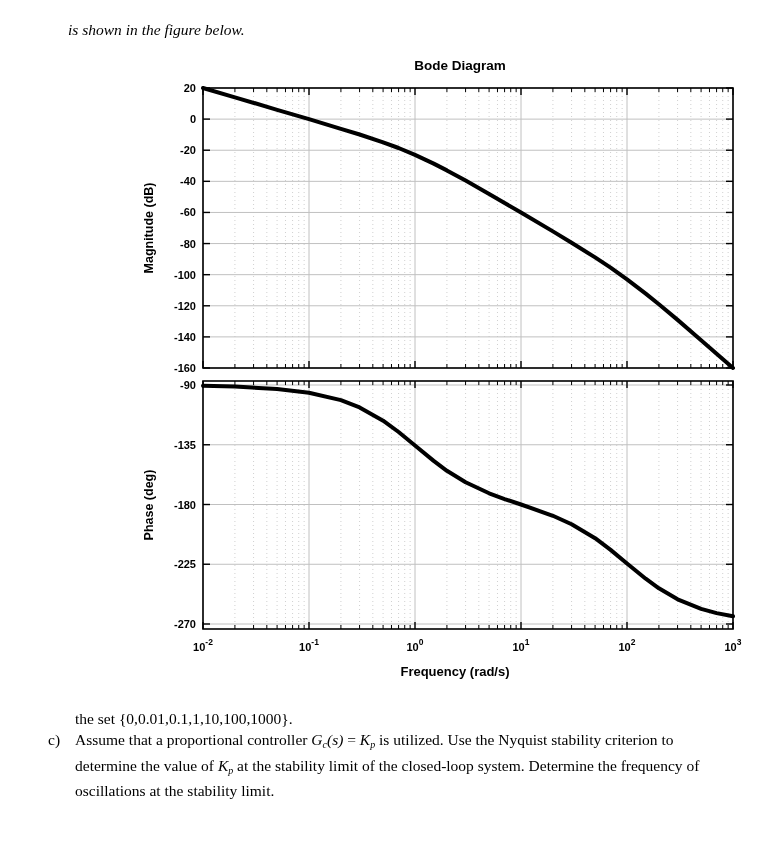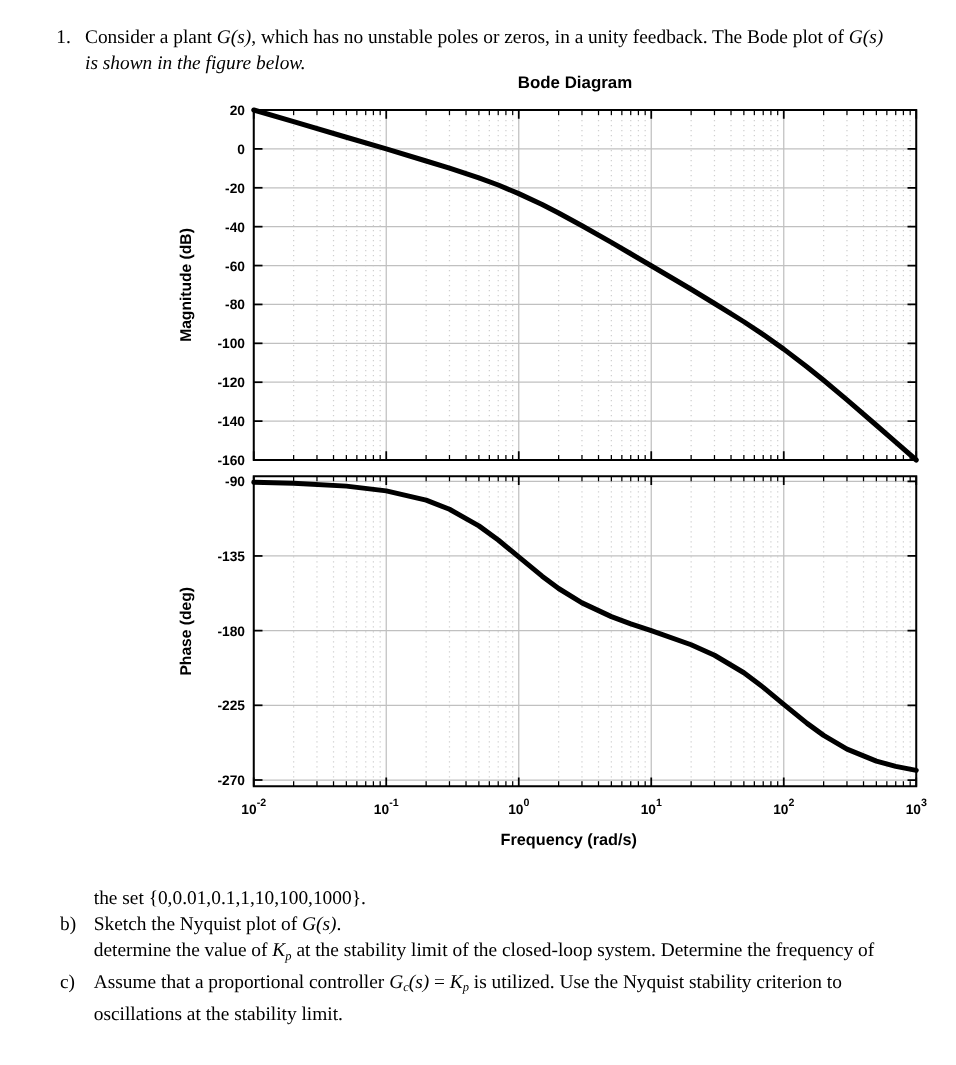--- a/index.html
+++ b/index.html
@@ -15,21 +15,20 @@
   .it{font-style:italic;}
   .sub{font-size:10px;font-style:italic;vertical-align:-3px;}
   svg text{font-family:"Liberation Sans",sans-serif;font-weight:bold;fill:#000;}
 </style>
 </head>
 <body>
 
 <div id="doc">
 
   <div class="textblock" style="left:45px;top:20px;">
-    <div class="t-line"><span class="lab lab-intro">1.</span><span><span>Consider a plant </span><span class="it">G(s)</span><span>, which has no unstable poles or zeros, in a unity feedback. The Bode plot of </span><span class="it">G(s)</span></span></div>
     <div class="t-line ind-intro"><span><span>is shown in the figure below.</span></span></div>
   </div>
 
   <svg id="bode" width="765" height="700" viewBox="0 0 765 700" style="position:absolute;left:0;top:0;">
     <text x="460" y="70" font-size="13.5" text-anchor="middle">Bode Diagram</text>
     <text x="153" y="228" font-size="12.5" text-anchor="middle" transform="rotate(-90 153 228)">Magnitude (dB)</text>
     <text x="153" y="505" font-size="12.5" text-anchor="middle" transform="rotate(-90 153 505)">Phase (deg)</text>
     <text x="455" y="676" font-size="13" text-anchor="middle">Frequency  (rad/s)</text>
     <g id="plots">
         <g>
@@ -398,19 +397,18 @@
             <text x="627" y="651" font-size="11" text-anchor="middle"><tspan>10</tspan><tspan dy="-6" font-size="8.5">2</tspan></text>
             <text x="733" y="651" font-size="11" text-anchor="middle"><tspan>10</tspan><tspan dy="-6" font-size="8.5">3</tspan></text>
           </g>
           <polyline points="203.0,385.8 234.9,386.6 277.1,388.9 309.0,392.7 340.9,400.1 359.6,407.4 383.1,420.7 398.6,432.0 415.0,445.5 433.7,460.9 446.9,470.8 465.6,482.3 489.1,493.3 504.6,499.1 521.0,504.5 552.9,515.8 571.6,524.2 595.1,538.2 610.6,549.9 627.0,563.5 645.7,578.7 658.9,588.3 677.6,599.3 701.1,608.9 716.6,613.1 733.0,616.3" fill="none" stroke="#000000" stroke-width="4" stroke-linejoin="round" stroke-linecap="round"></polyline>
         </g>
       </g>
   </svg>
 
   <div class="textblock" style="left:48px;top:709px;">
     <div class="t-line ind-q"><span><span>the set {0,0.01,0.1,1,10,100,1000}.</span></span></div>
-    <div class="t-line"><span class="lab lab-q">b)</span><span><span>Sketch the Nyquist plot of </span><span class="it">G(s)</span><span>.</span></span></div>
+    <div class="t-line"><span class="lab lab-q">c)</span><span><span>Assume that a proportional controller </span><span class="it">G</span><span class="it sub">c</span><span class="it">(s)</span><span> = </span><span class="it">K</span><span class="it sub">p</span><span> is utilized. Use the Nyquist stability criterion to</span></span></div>
     <div class="t-line ind-q"><span><span>determine the value of </span><span class="it">K</span><span class="it sub">p</span><span> at the stability limit of the closed-loop system. Determine the frequency of</span></span></div>
-    <div class="t-line"><span class="lab lab-q">c)</span><span><span>Assume that a proportional controller </span><span class="it">G</span><span class="it sub">c</span><span class="it">(s)</span><span> = </span><span class="it">K</span><span class="it sub">p</span><span> is utilized. Use the Nyquist stability criterion to</span></span></div>
     <div class="t-line ind-q"><span><span>oscillations at the stability limit.</span></span></div>
   </div>
 
 </div>
 
 </body></html>

